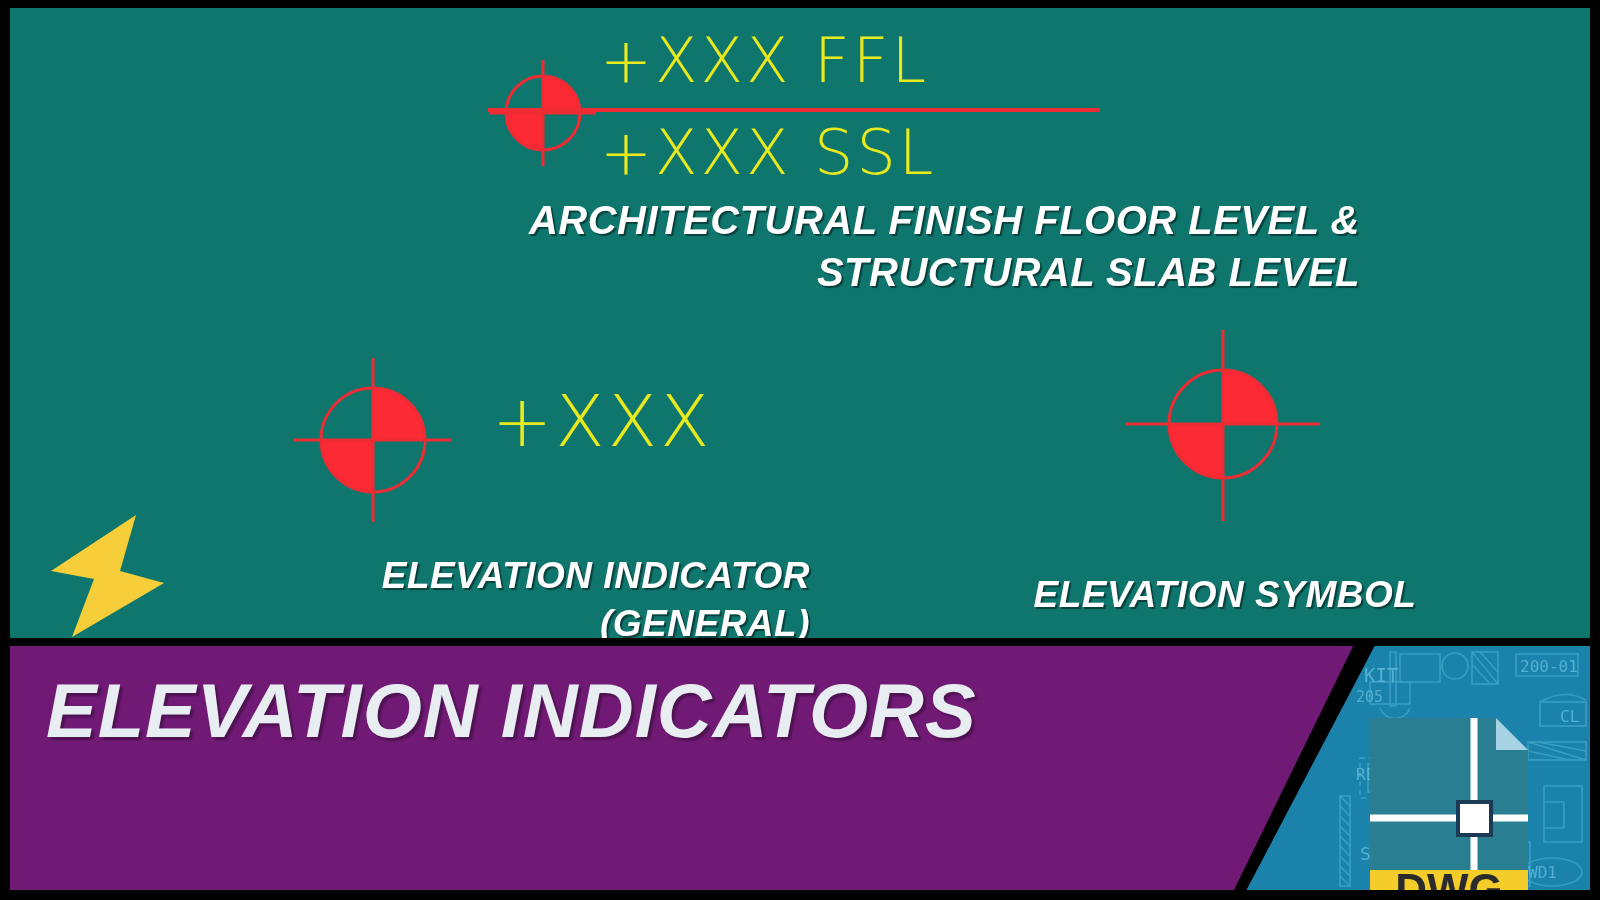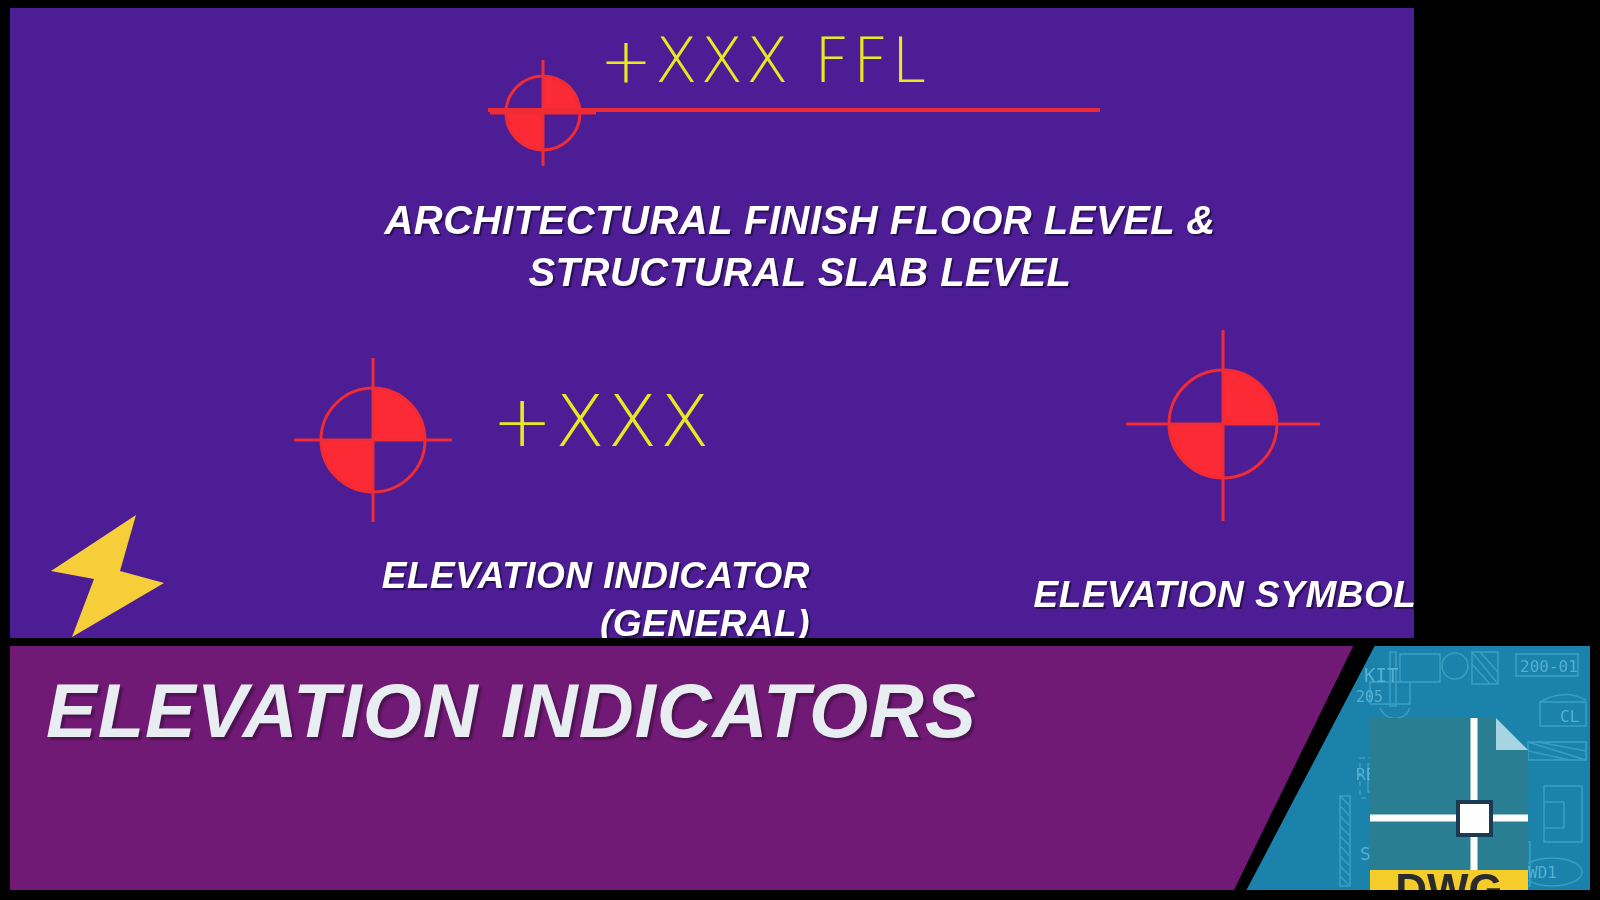--- a/index.html
+++ b/index.html
@@ -19,23 +19,23 @@
     width: 1600px;
     height: 900px;
     background: #000000;
   }
 
   
   .diagram-panel {
     position: absolute;
     left: 10px;
     top: 8px;
-    width: 1404px;
+    width: 1580px;
     height: 630px;
-    background: #4c1d95;
+    background: #0f766e;
     overflow: hidden;
   }
 
   
   .ffl-group {
     position: absolute;
     left: 478px;
     top: 14px;
     width: 700px;
     height: 165px;
@@ -74,21 +74,21 @@
     font-size: 62px;
     line-height: 62px;
   }
 
   
   .caption-top {
     position: absolute;
     left: 230px;
     top: 186px;
     width: 1120px;
-    text-align: center;
+    text-align: right;
     color: #ffffff;
     font-family: "Liberation Sans", sans-serif;
     font-style: italic;
     font-weight: bold;
     font-size: 40px;
     line-height: 52px;
     letter-spacing: 0.5px;
     text-shadow: 2px 2px 1px rgba(0,0,0,0.45);
   }
   .caption-top .ln { display: block; }
@@ -246,20 +246,21 @@
           <path d="M55,55 L55,92 A37,37 0 0 1 18,55 Z" fill="#fb2a35"></path>
           <circle cx="55" cy="55" r="37" fill="none" stroke="#ef2b33" stroke-width="3"></circle>
           <line x1="55" y1="2" x2="55" y2="108" stroke="#ef2b33" stroke-width="3"></line>
           <line x1="2" y1="55" x2="108" y2="55" stroke="#ef2b33" stroke-width="3"></line>
         </svg>
       </div>
 
       <div class="ffl-line"></div>
 
       <div class="cad-text ffl-text">+XXX  FFL</div>
+      <div class="cad-text ssl-text">+XXX  SSL</div>
     </div>
 
     <div class="caption-top">
       <span class="ln">ARCHITECTURAL FINISH FLOOR  LEVEL &amp;</span>
       <span class="ln">STRUCTURAL  SLAB LEVEL</span>
     </div>
 
     <div class="mid-left-group">
       <div class="target-sym" style="left:0px;top:30px;">
         <svg width="162" height="168" viewBox="0 0 162 168">

